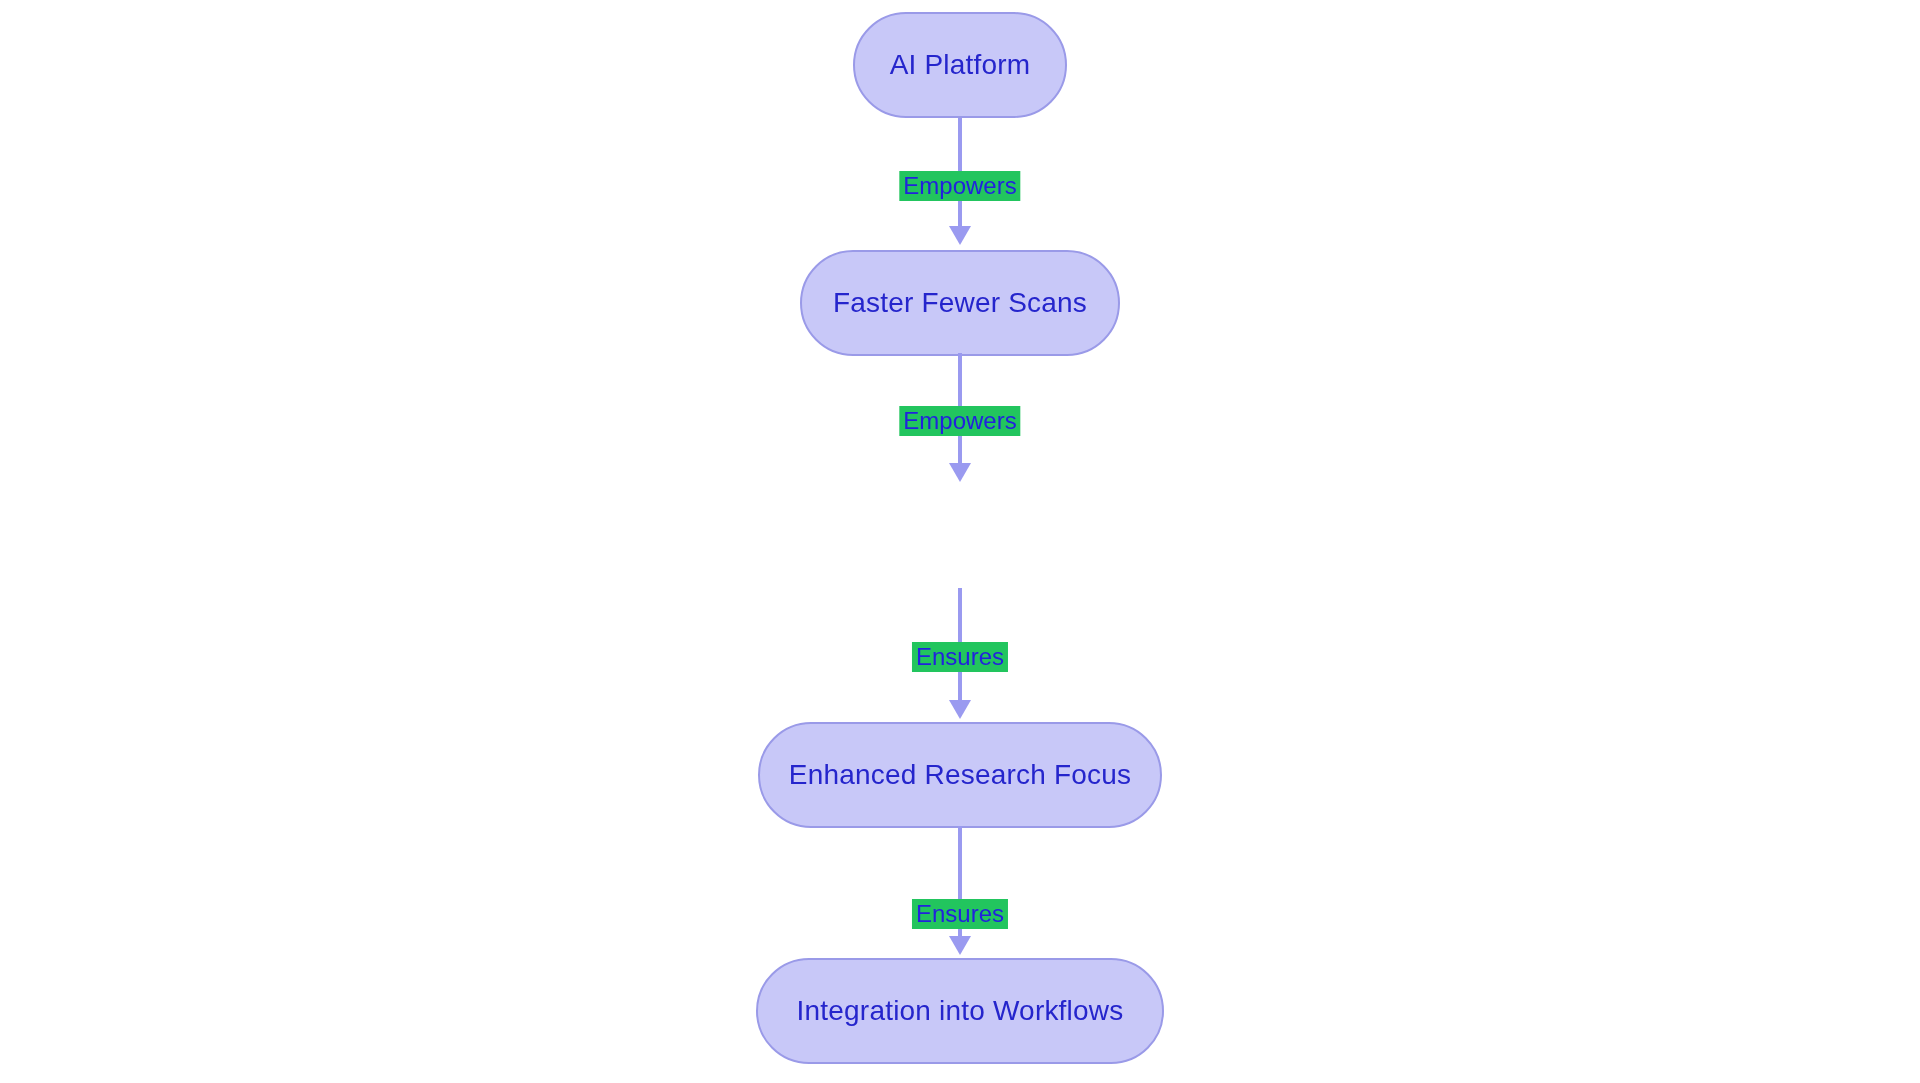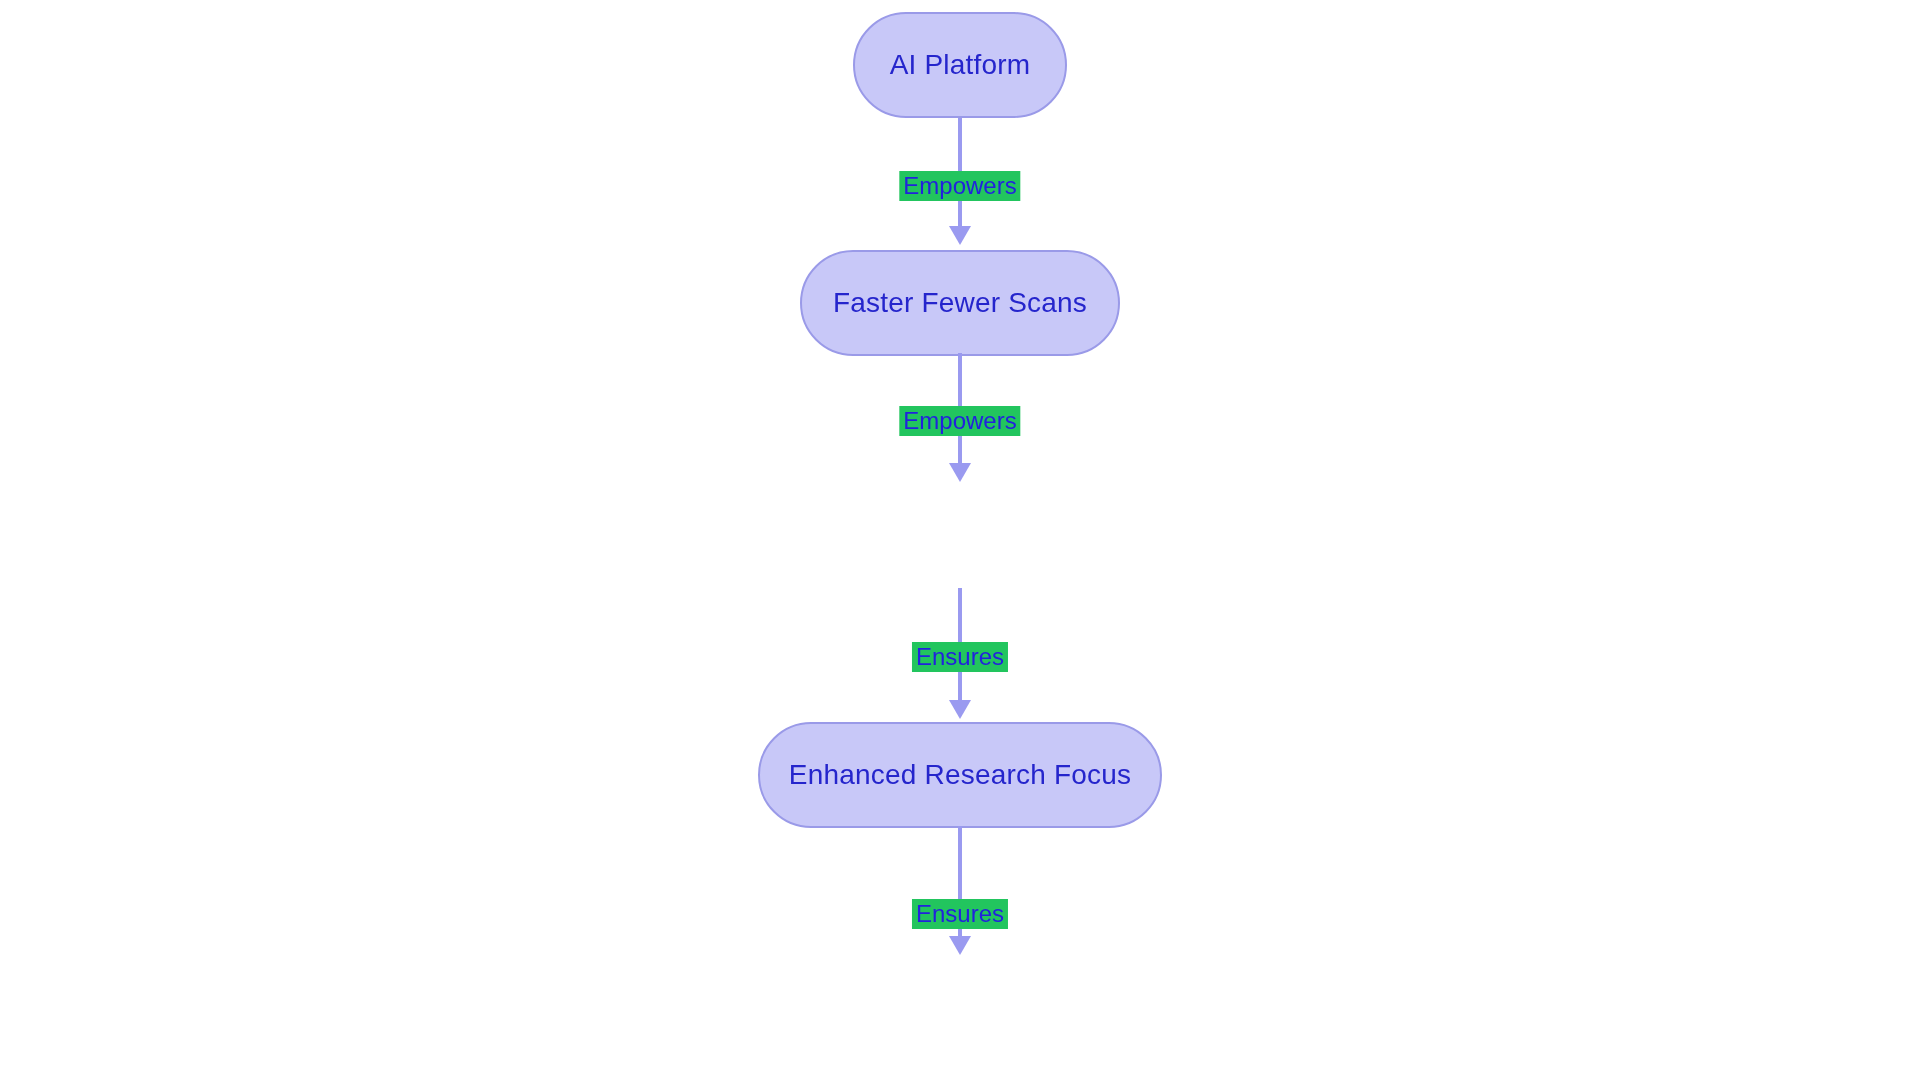--- a/index.html
+++ b/index.html
@@ -125,14 +125,17 @@
   <div class="edge-label edge-label-3">Ensures</div>
 
   <div class="node node-4">
     <span class="node-label">Enhanced Research Focus</span>
   </div>
 
   <div class="edge-line edge-4-line"></div>
   <div class="edge-arrow edge-4-arrow"></div>
   <div class="edge-label edge-label-4">Ensures</div>
 
+  <div class="node node-5">
+    <span class="node-label">Integration into Workflows</span>
+  </div>
 
 </div>
 
 </body></html>

